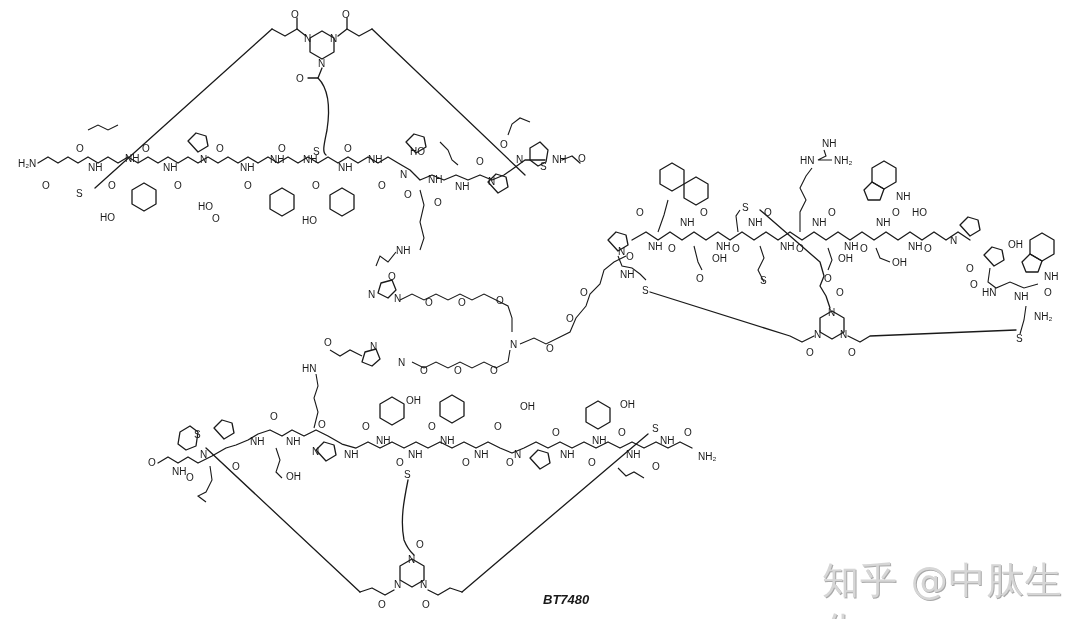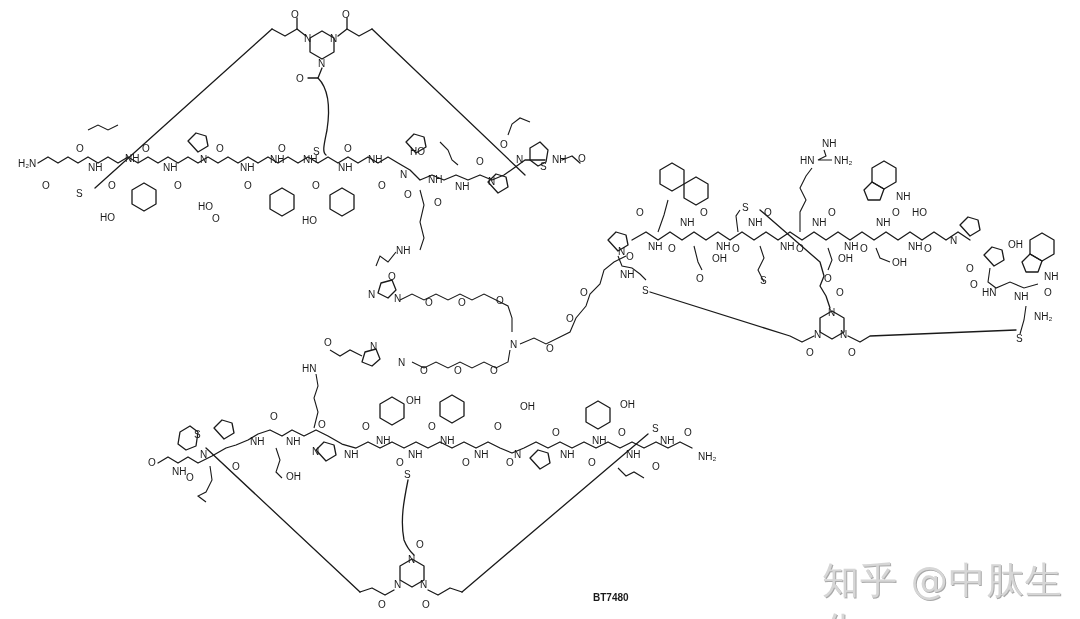--- a/index.html
+++ b/index.html
@@ -2,21 +2,21 @@
 <html><head>
 <meta charset="utf-8">
 <style>
   html, body { margin: 0; padding: 0; background: #ffffff; }
   body { width: 1080px; height: 619px; overflow: hidden; position: relative; font-family: "Liberation Sans", sans-serif; }
   #canvas { position: absolute; left: 0; top: 0; width: 1080px; height: 619px; }
   svg text { font-family: "Liberation Sans", sans-serif; fill: #1a1a1a; }
   .bond { stroke: #1a1a1a; stroke-width: 1.3; fill: none; stroke-linejoin: round; stroke-linecap: round; }
   .thin { stroke: #1a1a1a; stroke-width: 1.1; fill: none; }
   .lbl { font-size: 10px; }
-  .caption { position: absolute; left: 593px; top: 592px; font-size: 10px; font-weight: bold; color: #1a1a1a; }
+  .caption { position: absolute; left: 543px; top: 592px; font-size: 13px; font-weight: bold; color: #1a1a1a; font-style: italic; }
   .watermark { position: absolute; left: 822px; top: 556px; font-size: 37px; color: #d6d6d6; letter-spacing: 1px;
                text-shadow: 1px 1px 0 #a9a9a9; font-family: "DejaVu Sans", sans-serif; }
 </style>
 </head>
 <body>
 
 <div id="canvas">
 <svg width="1080" height="619" viewBox="0 0 1080 619">
 
   <g>

